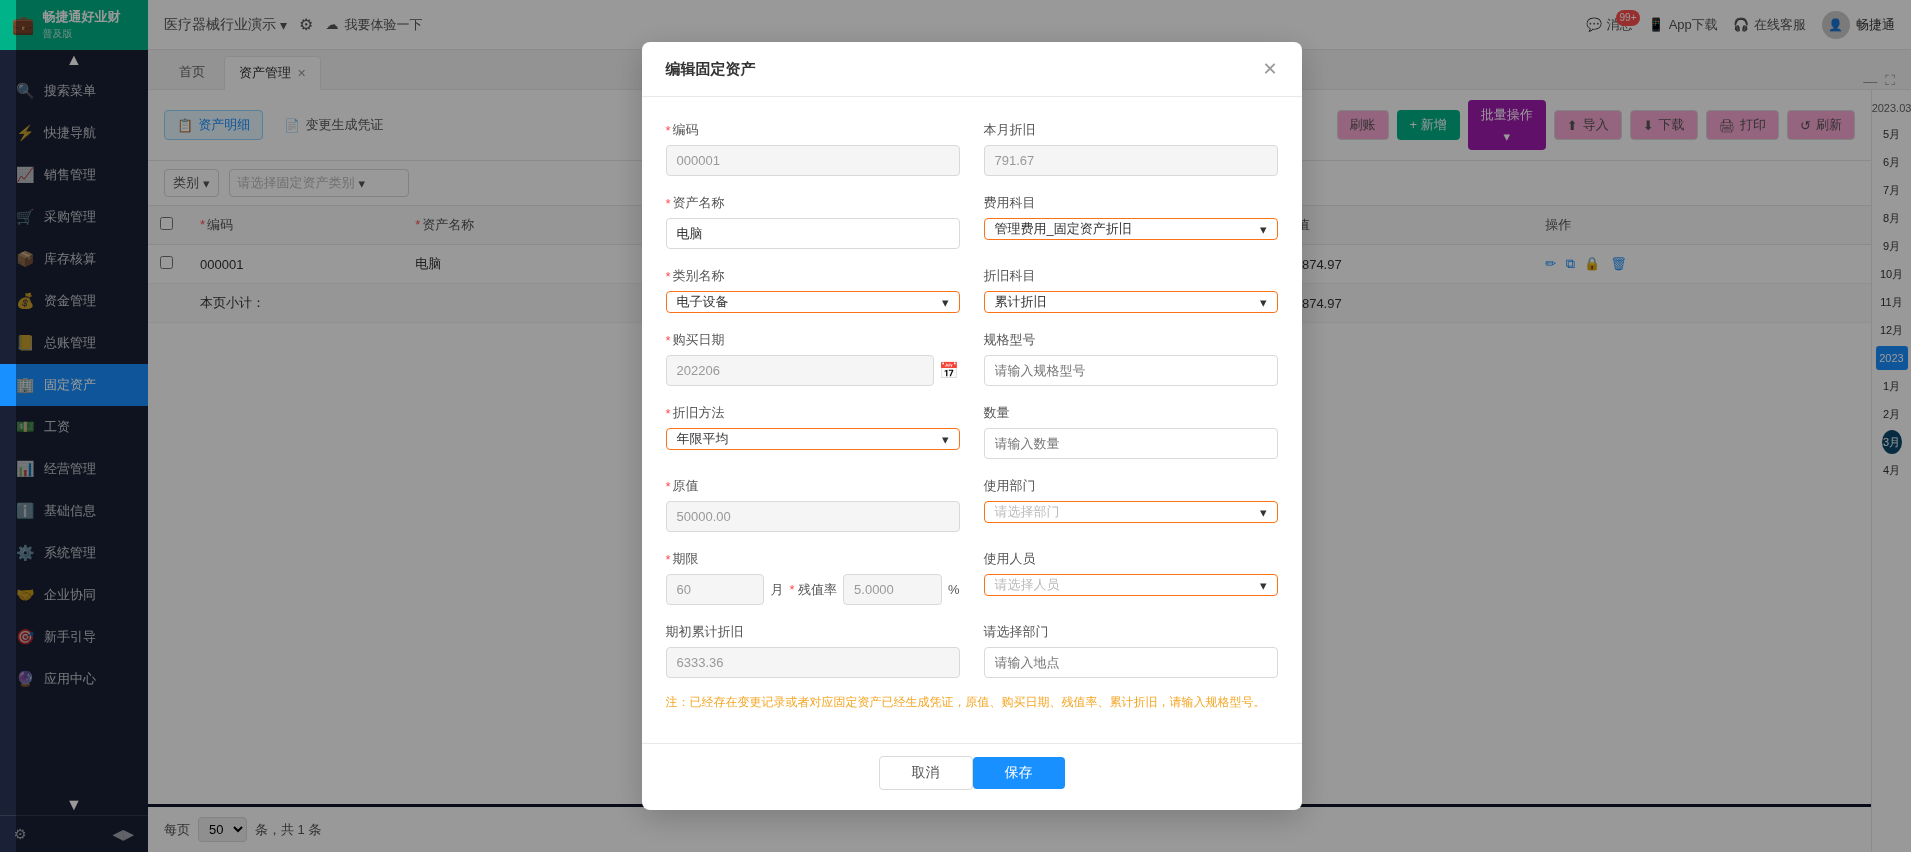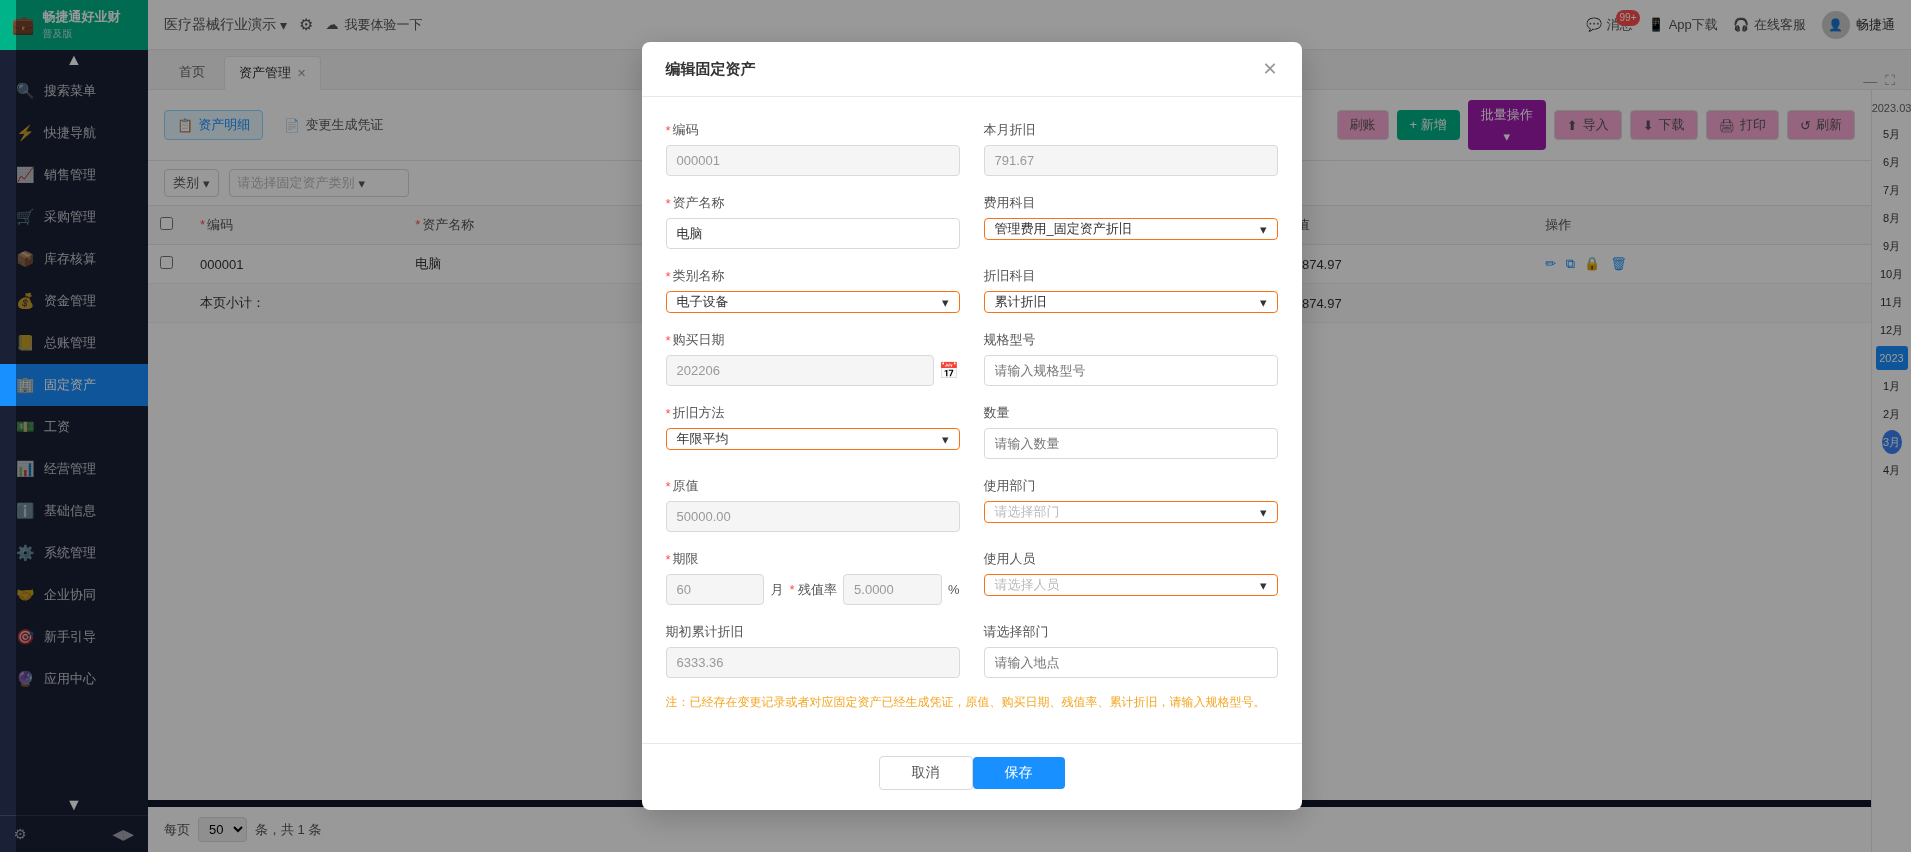--- a/index.html
+++ b/index.html
@@ -73,33 +73,33 @@
     .btn-teal { background: #00b388; color: #fff; }
     .btn-outline { background: #f9a8d4; color: #555; border-color: #d9d9d9; }
     .filter-bar { padding: 8px 16px; display: flex; align-items: center; gap: 10px; border-bottom: 1px solid #e8e8e8; }
     .filter-select { display: flex; align-items: center; gap: 4px; border: 1px solid #d9d9d9; border-radius: 4px; padding: 4px 8px; font-size: 13px; color: #555; cursor: pointer; background: #fff; }
     .table-area { flex: 1; overflow: auto; }
     table { width: 100%; border-collapse: collapse; font-size: 13px; }
     table thead tr { background: #fafafa; border-bottom: 1px solid #e8e8e8; }
     table th { padding: 10px 12px; text-align: left; color: #555; font-weight: 500; border-bottom: 1px solid #e8e8e8; }
     table td { padding: 10px 12px; color: #333; border-bottom: 1px solid #f0f0f0; }
     .required-star { color: #ff4d4f; margin-right: 2px; }
-    .pagination { padding: 10px 16px; display: flex; align-items: center; gap: 8px; border-top: 7px solid #0f172a; font-size: 13px; color: #555; }
+    .pagination { padding: 10px 16px; display: flex; align-items: center; gap: 8px; border-top: 3px solid #0f172a; font-size: 13px; color: #555; }
     .pagination-select { border: 1px solid #d9d9d9; border-radius: 4px; padding: 3px 6px; font-size: 13px; }
 
     
     .right-panel {
       width: 40px; min-width: 40px; background: #fff; border-left: 1px solid #e8e8e8; display: flex; flex-direction: column; align-items: center;
       padding: 8px 0; gap: 4px; overflow: hidden;
     }
     .calendar-month { font-size: 11px; color: #666; writing-mode: horizontal-tb; padding: 4px 6px; text-align: center; }
     .calendar-day-item {
       width: 32px; height: 24px; display: flex; align-items: center; justify-content: center; font-size: 11px; color: #333; cursor: pointer; border-radius: 3px;
     }
-    .calendar-day-item.today { background: #3b82f6; color: #fff; border-radius: 50%; width: 20px; }
+    .calendar-day-item.today { background: #0c4a6e; color: #fff; border-radius: 50%; width: 20px; }
     .calendar-day-item.highlight { background: #1890ff; color: #fff; border-radius: 3px; }
 
     
     .overlay {
       position: fixed; top: 0; left: 16px; width: 1911px; height: 852px; background: rgba(0,0,0,0.4); z-index: 100;
       display: flex; align-items: center; justify-content: center;
     }
 
     
     .modal {

